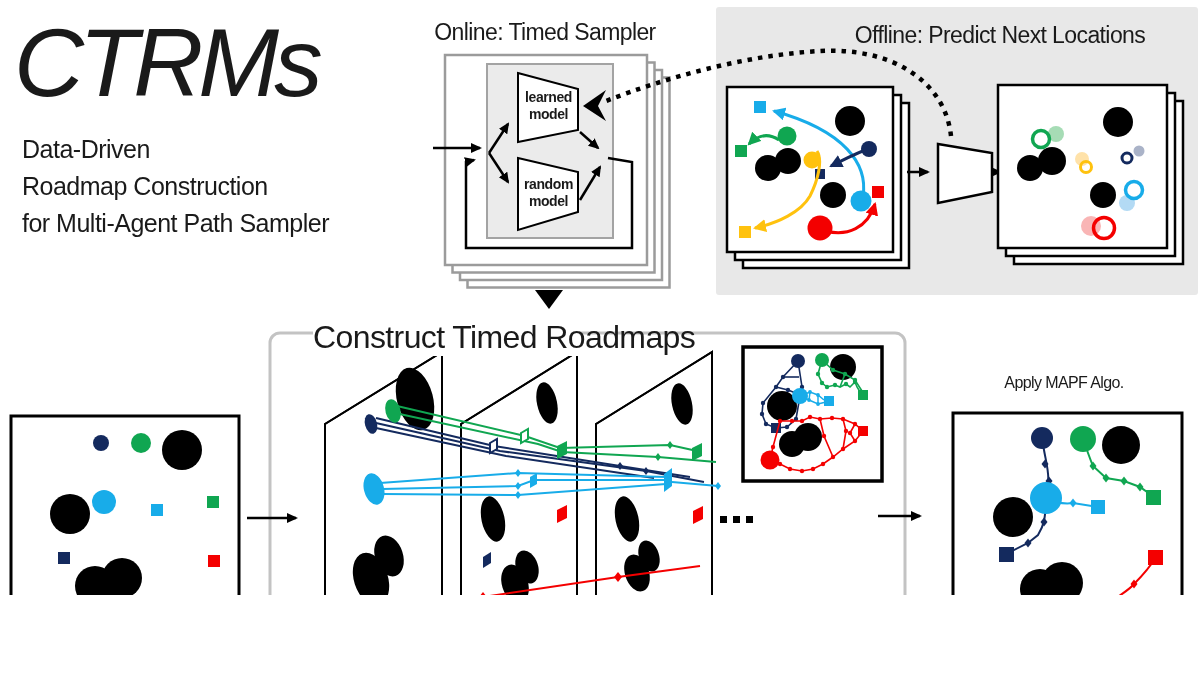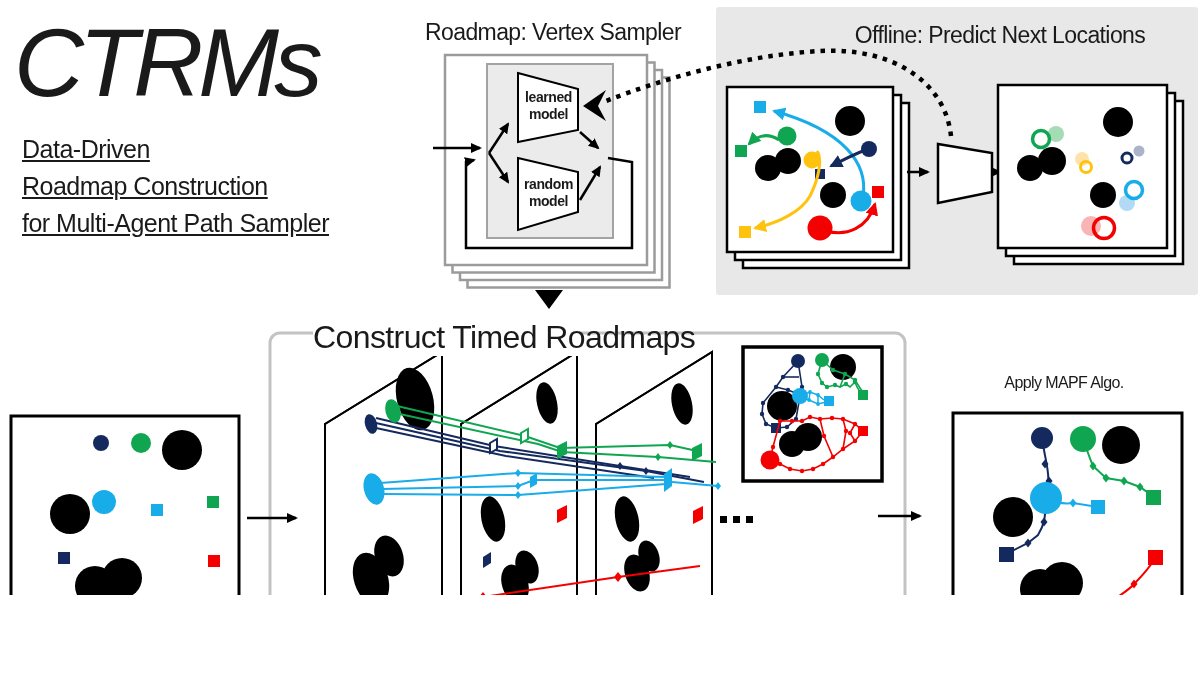--- a/index.html
+++ b/index.html
@@ -5,21 +5,21 @@
   :root{
     --navy:#142a5e; --green:#10a651; --cyan:#18ace9; --red:#f40000; --yellow:#ffc20e;
     --panel:#e8e8e8; --boxborder:#c3c3c3; --timearrow:#ababab; --pageborder:#9b9b9b;
   }
   html,body{margin:0;padding:0;}
   body{width:1200px;height:675px;background:#fff;font-family:"Liberation Sans",sans-serif;}
   #stage{position:relative;width:1200px;height:595px;background:#fff;color:#161616;overflow:hidden;}
   #art{position:absolute;left:0;top:0;z-index:1;}
   .label{position:absolute;z-index:3;color:#1a1a1a;}
   #ctrms-title{left:14px;top:12px;font-size:97px;font-style:italic;font-weight:400;letter-spacing:-5px;line-height:1.05;}
-  #subtitle{left:22px;top:131px;font-size:25px;line-height:37px;letter-spacing:-0.5px;text-decoration:underline;}
+  #subtitle{left:22px;top:131px;font-size:25px;line-height:37px;letter-spacing:-0.5px;}
   .diagram-title{text-align:center;letter-spacing:-0.6px;white-space:nowrap;}
   #online-title{left:425px;top:19px;width:240px;font-size:23px;}
   #offline-title{left:830px;top:22px;width:340px;font-size:23px;}
   #construct-title{left:313px;top:319px;width:266px;font-size:32px;background:#fff;}
   #mapf-title{left:944px;top:374px;width:240px;font-size:16px;}
   .trap-label{font-size:14px;line-height:16.5px;text-align:center;letter-spacing:-0.4px;font-weight:bold;}
   #learned-label{left:518px;top:89px;width:61px;}
   #random-label{left:518px;top:176px;width:61px;}
   .mapb{fill:#fff;stroke:#000;stroke-width:3;}
   .page{fill:#fff;stroke:var(--pageborder);stroke-width:2.5;}
@@ -417,20 +417,20 @@
     </g>
   </g>
 </svg>
 
 <div class="label" id="ctrms-title">CTRMs</div>
 <div class="label" id="subtitle">
   <div>Data-Driven</div>
   <div>Roadmap Construction</div>
   <div>for Multi-Agent Path Sampler</div>
 </div>
-<div class="label diagram-title" id="online-title">Roadmap: Vertex Sampler</div>
+<div class="label diagram-title" id="online-title">Online: Timed Sampler</div>
 <div class="label diagram-title" id="offline-title">Offline: Predict Next Locations</div>
 <div class="label diagram-title" id="construct-title">Construct Timed Roadmaps</div>
 <div class="label diagram-title" id="mapf-title">Apply MAPF Algo.</div>
 <div class="label trap-label" id="learned-label">learned model</div>
 <div class="label trap-label" id="random-label">random model</div>
 
 </div>
 
 </body></html>

